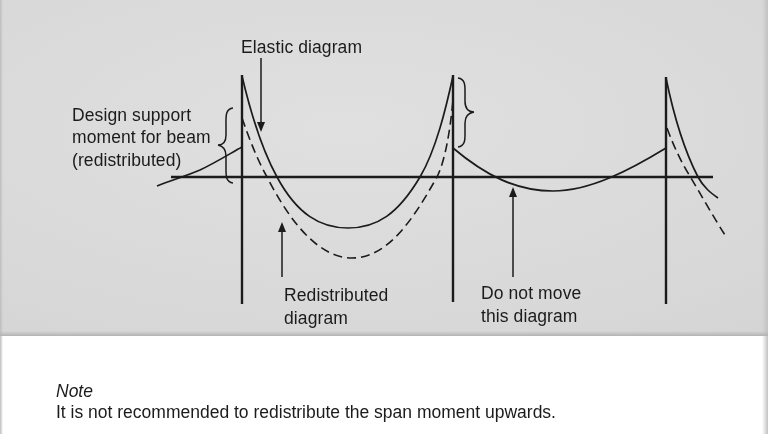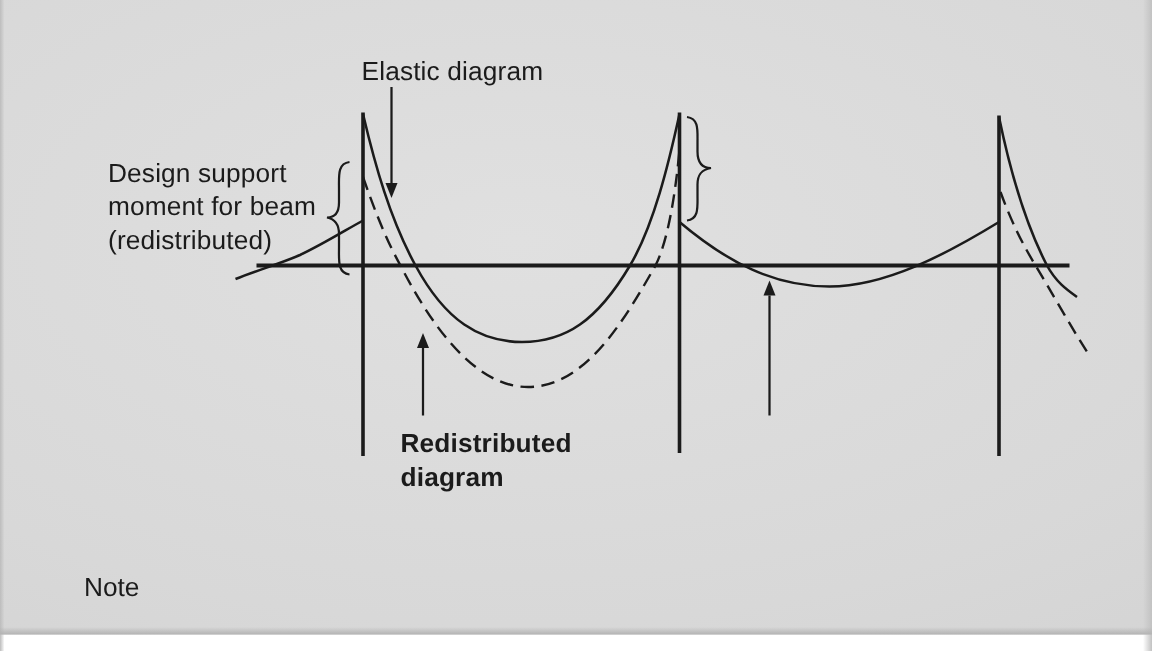--- a/index.html
+++ b/index.html
@@ -1,37 +1,37 @@
 <!DOCTYPE html>
 <html><head>
 <meta charset="utf-8">
 <style>
   html,body{margin:0;padding:0;}
   body{
     width:768px;height:434px;overflow:hidden;
     font-family:"Liberation Sans",sans-serif;
   }
   .figure{
-    position:relative;width:768px;height:423px;
+    position:relative;width:768px;height:336px;
     background:radial-gradient(ellipse 120% 110% at 45% 38%, #e0e0e0 0%, #d8d8d8 55%, #cfcfcf 100%);
   }
   .edge-left{position:absolute;left:0;top:0;width:3px;height:434px;
     background:linear-gradient(to right,#bdbdbd,rgba(189,189,189,0));}
   .edge-bottom{position:absolute;left:0;bottom:0;width:768px;height:5px;
     background:linear-gradient(to top,#b3b3b3,rgba(179,179,179,0));}
   .edge-right{position:absolute;right:0;top:0;width:6px;height:434px;
     background:linear-gradient(to left,#c2c2c2,rgba(194,194,194,0));}
   svg.linework{position:absolute;left:0;top:0;}
   .label{
     position:absolute;color:#1b1b1b;font-size:17.5px;line-height:22.4px;
     white-space:pre-line;letter-spacing:0.1px;
   }
   .label.two-line{line-height:23px;}
   .note-label{position:absolute;left:56px;top:381px;color:#1b1b1b;
-    font-size:17.5px;}
+    font-size:17.5px;font-style:italic;}
   .note-text{position:absolute;left:56px;top:402px;color:#1b1b1b;
     font-size:17.5px;white-space:nowrap;}
 </style>
 </head>
 <body>
 
 <div class="figure">
 
   <div class="edge-left"></div>
   <div class="edge-right"></div>
@@ -73,20 +73,23 @@
     </g>
   </svg>
 
   <div class="label" style="left:241px;top:36px;">Elastic diagram</div>
 
   <div class="label" style="left:72px;top:104px;">Design support
 moment for beam
 (redistributed)</div>
 
 
-  <div class="label two-line" style="left:267px;top:284px;font-weight:bold;">Redistributed
+  <div class="label two-line" style="left:284px;top:284px;">Redistributed
 diagram</div>
 
+  <div class="label two-line" style="left:481px;top:282px;">Do not move
+this diagram</div>
 
   <div class="note-label">Note</div>
 
+  <div class="note-text">It is not recommended to redistribute the span moment upwards.</div>
 
 </div>
 
 </body></html>

